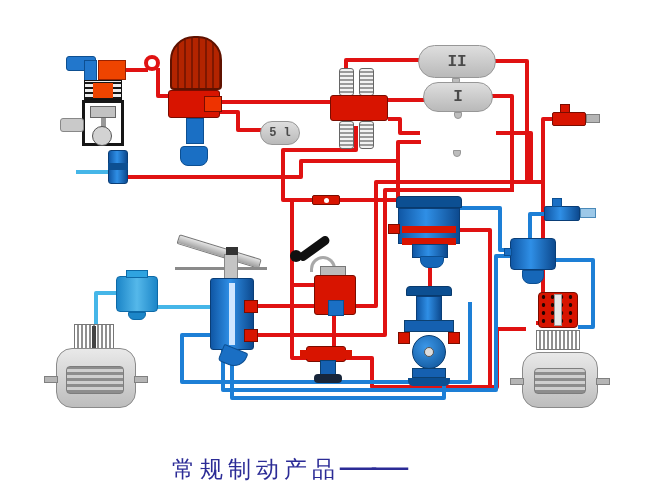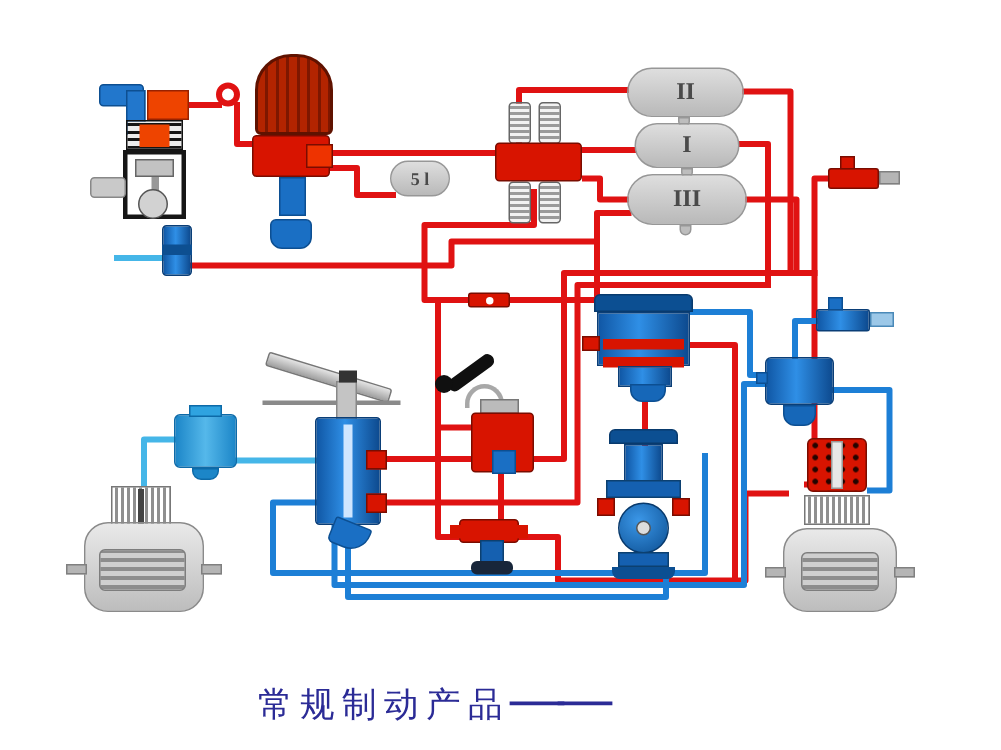--- a/index.html
+++ b/index.html
@@ -9,21 +9,21 @@
   
   #pipes{position:absolute;left:0;top:0;width:667px;height:500px;z-index:1;}
   #pipes path{fill:none;stroke-linejoin:round;stroke-linecap:square;}
   .pr{stroke:#e01212;stroke-width:4;}
   .pb{stroke:#1d7fd6;stroke-width:4;}
   .pc{stroke:#45b6e8;stroke-width:4;}
   
   .comp{z-index:2;}
   .graycap{background:linear-gradient(180deg,#dedede,#b9b9b9);border:1px solid #979797;
            border-radius:18px;display:flex;align-items:center;justify-content:center;}
-  .reslabel{font-family:Liberation Serif, serif;font-weight:bold;color:#4a4a4a;font-size:16px;}
+  .reslabel{font-family:Liberation Mono, monospace;font-weight:bold;color:#4a4a4a;font-size:16px;}
   .hatch{background:repeating-linear-gradient(0deg,#f2f2f2 0 2px,#9a9a9a 2px 4px);
          border:1px solid #666;border-radius:3px;}
   .ribs{background:repeating-linear-gradient(0deg,#8d8d8d 0 3px,#cfcfcf 3px 6px);
         border:1px solid #7d7d7d;border-radius:4px;}
   .springdots{background-color:#d81400;
         background-image:radial-gradient(circle,#230400 1.6px,transparent 2.1px);
         background-size:9px 8px;border:1px solid #7a0c00;border-radius:4px;}
   .springcoil{background:repeating-linear-gradient(90deg,#ffffff 0 2px,#8f8f8f 2px 4px);
         border:1px solid #777;}
   .bluebody{background:linear-gradient(90deg,#1057a5,#2f8fe6 45%,#0d4a8f);border:1px solid #0a3e77;}
@@ -96,41 +96,38 @@
   <div class="abs comp bluebody" style="left:108px;top:150px;width:20px;height:34px;border-radius:3px;"></div>
   <div class="abs comp" style="left:108px;top:163px;width:20px;height:7px;background:#0d4f91;"></div>
 
   <div class="abs comp" style="left:170px;top:36px;width:52px;height:54px;border-radius:24px 24px 4px 4px;
               background:repeating-linear-gradient(90deg,#b32400 0 5px,#7e1700 5px 7px);border:2px solid #5f1200;"></div>
   <div class="abs comp" style="left:168px;top:90px;width:52px;height:28px;background:#d81400;border:1px solid #7a0c00;border-radius:3px;"></div>
   <div class="abs comp" style="left:204px;top:96px;width:18px;height:16px;background:#ee3300;border:1px solid #7a0c00;"></div>
   <div class="abs comp" style="left:186px;top:118px;width:18px;height:26px;background:#1a6fc4;border:1px solid #0c4f92;"></div>
   <div class="abs comp" style="left:180px;top:146px;width:28px;height:20px;background:#1a6fc4;border:1px solid #0c4f92;border-radius:4px 4px 8px 8px;"></div>
 
-  <div class="abs comp graycap" style="left:260px;top:107px;width:40px;height:24px;border-radius:12px;">
+  <div class="abs comp graycap" style="left:260px;top:121px;width:40px;height:24px;border-radius:12px;">
     <span class="reslabel" style="font-size:12px;">5 l</span>
   </div>
 
   <div class="abs comp hatch" style="left:339px;top:68px;width:15px;height:28px;"></div>
   <div class="abs comp hatch" style="left:359px;top:68px;width:15px;height:28px;"></div>
   <div class="abs comp hatch" style="left:339px;top:121px;width:15px;height:28px;"></div>
   <div class="abs comp hatch" style="left:359px;top:121px;width:15px;height:28px;"></div>
   <div class="abs comp redbody" style="left:330px;top:95px;width:58px;height:26px;border-radius:3px;"></div>
 
   <div class="abs comp graycap" style="left:418px;top:45px;width:78px;height:33px;">
     <span class="reslabel">II</span>
   </div>
   <div class="abs comp" style="left:452px;top:78px;width:8px;height:7px;background:#bdbdbd;border:1px solid #979797;border-radius:0 0 4px 4px;"></div>
   <div class="abs comp graycap" style="left:423px;top:82px;width:70px;height:30px;">
     <span class="reslabel">I</span>
   </div>
   <div class="abs comp" style="left:454px;top:112px;width:8px;height:7px;background:#bdbdbd;border:1px solid #979797;border-radius:0 0 4px 4px;"></div>
-  <div class="abs comp graycap" style="left:418px;top:116px;width:80px;height:34px;">
-    <span class="reslabel">III</span>
-  </div>
   <div class="abs comp" style="left:453px;top:150px;width:8px;height:7px;background:#bdbdbd;border:1px solid #979797;border-radius:0 0 4px 4px;"></div>
 
   <div class="abs comp redbody" style="left:552px;top:112px;width:34px;height:14px;border-radius:2px;"></div>
   <div class="abs comp" style="left:560px;top:104px;width:10px;height:9px;background:#d81400;border:1px solid #7a0c00;"></div>
   <div class="abs comp" style="left:586px;top:114px;width:14px;height:9px;background:#b5b5b5;border:1px solid #808080;"></div>
   <div class="abs comp bluebody" style="left:544px;top:206px;width:36px;height:15px;border-radius:2px;"></div>
   <div class="abs comp" style="left:552px;top:198px;width:10px;height:9px;background:#1a6fc4;border:1px solid #0c4f92;"></div>
   <div class="abs comp" style="left:580px;top:208px;width:16px;height:10px;background:#9cc8e8;border:1px solid #4a89b8;"></div>
 
   <div class="abs comp redbody" style="left:312px;top:195px;width:28px;height:10px;border-radius:2px;"></div>

